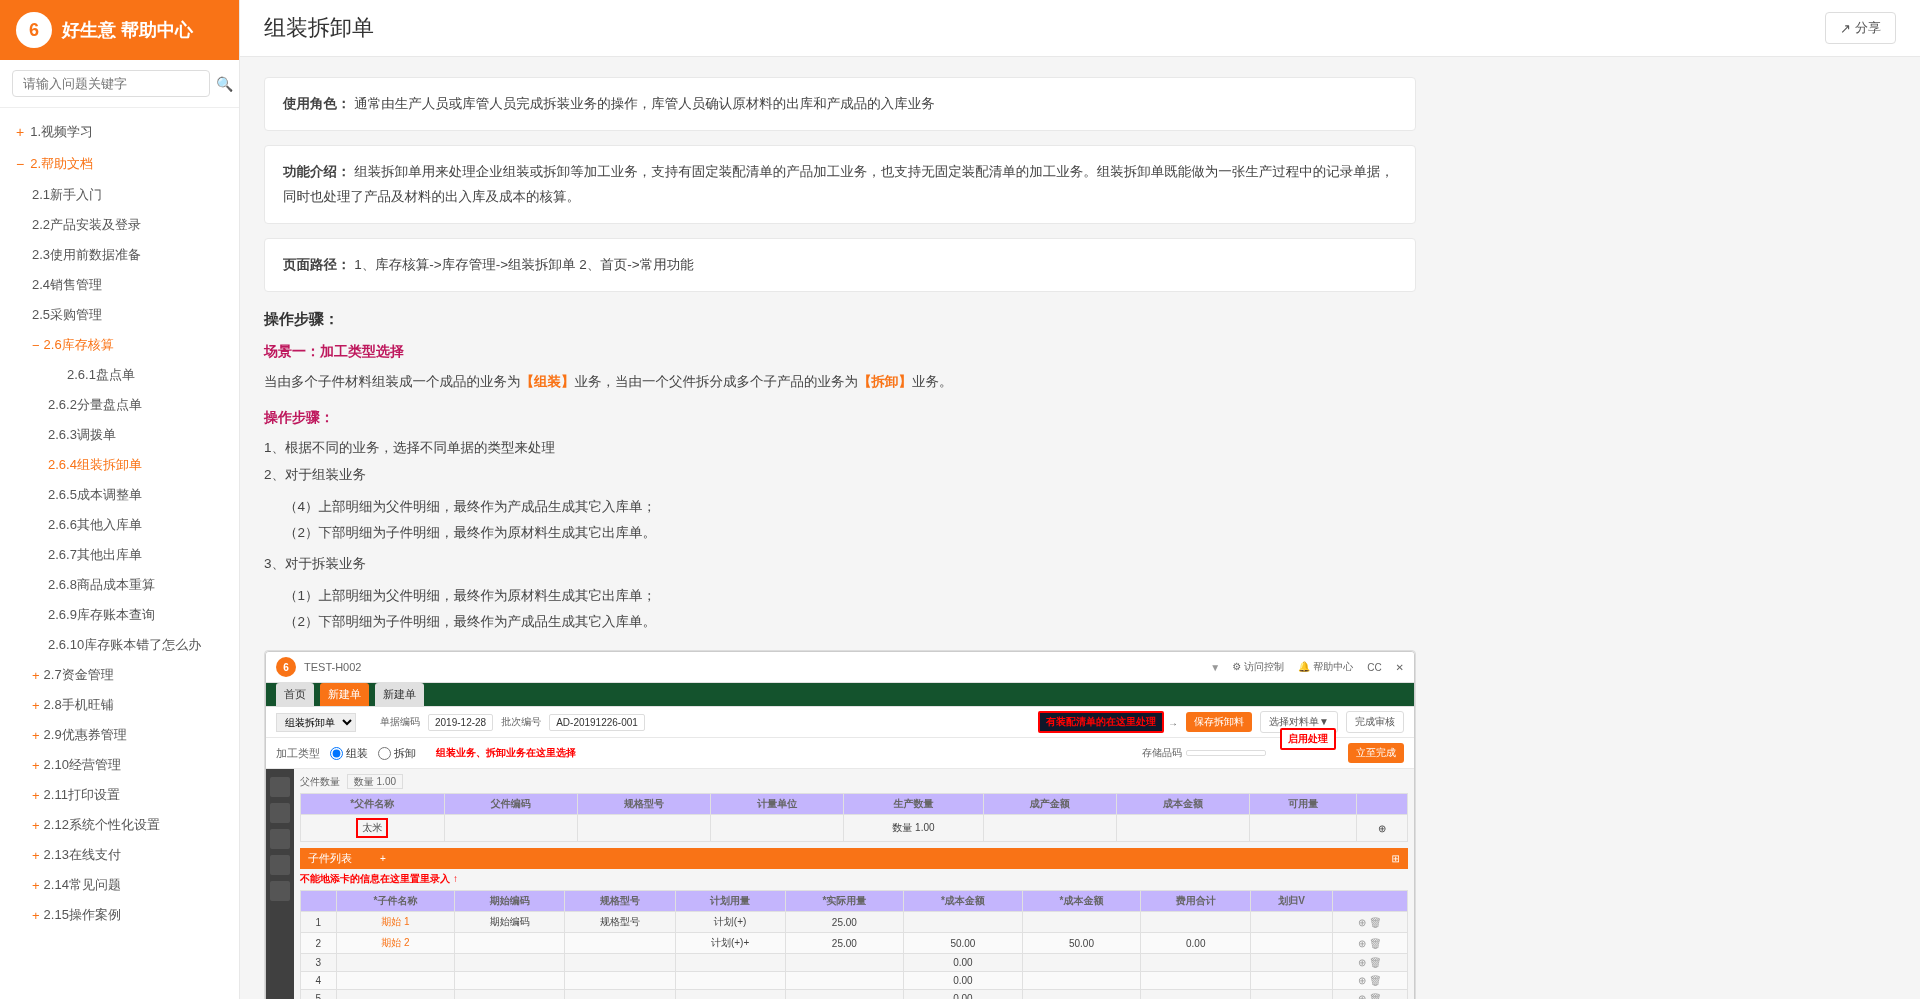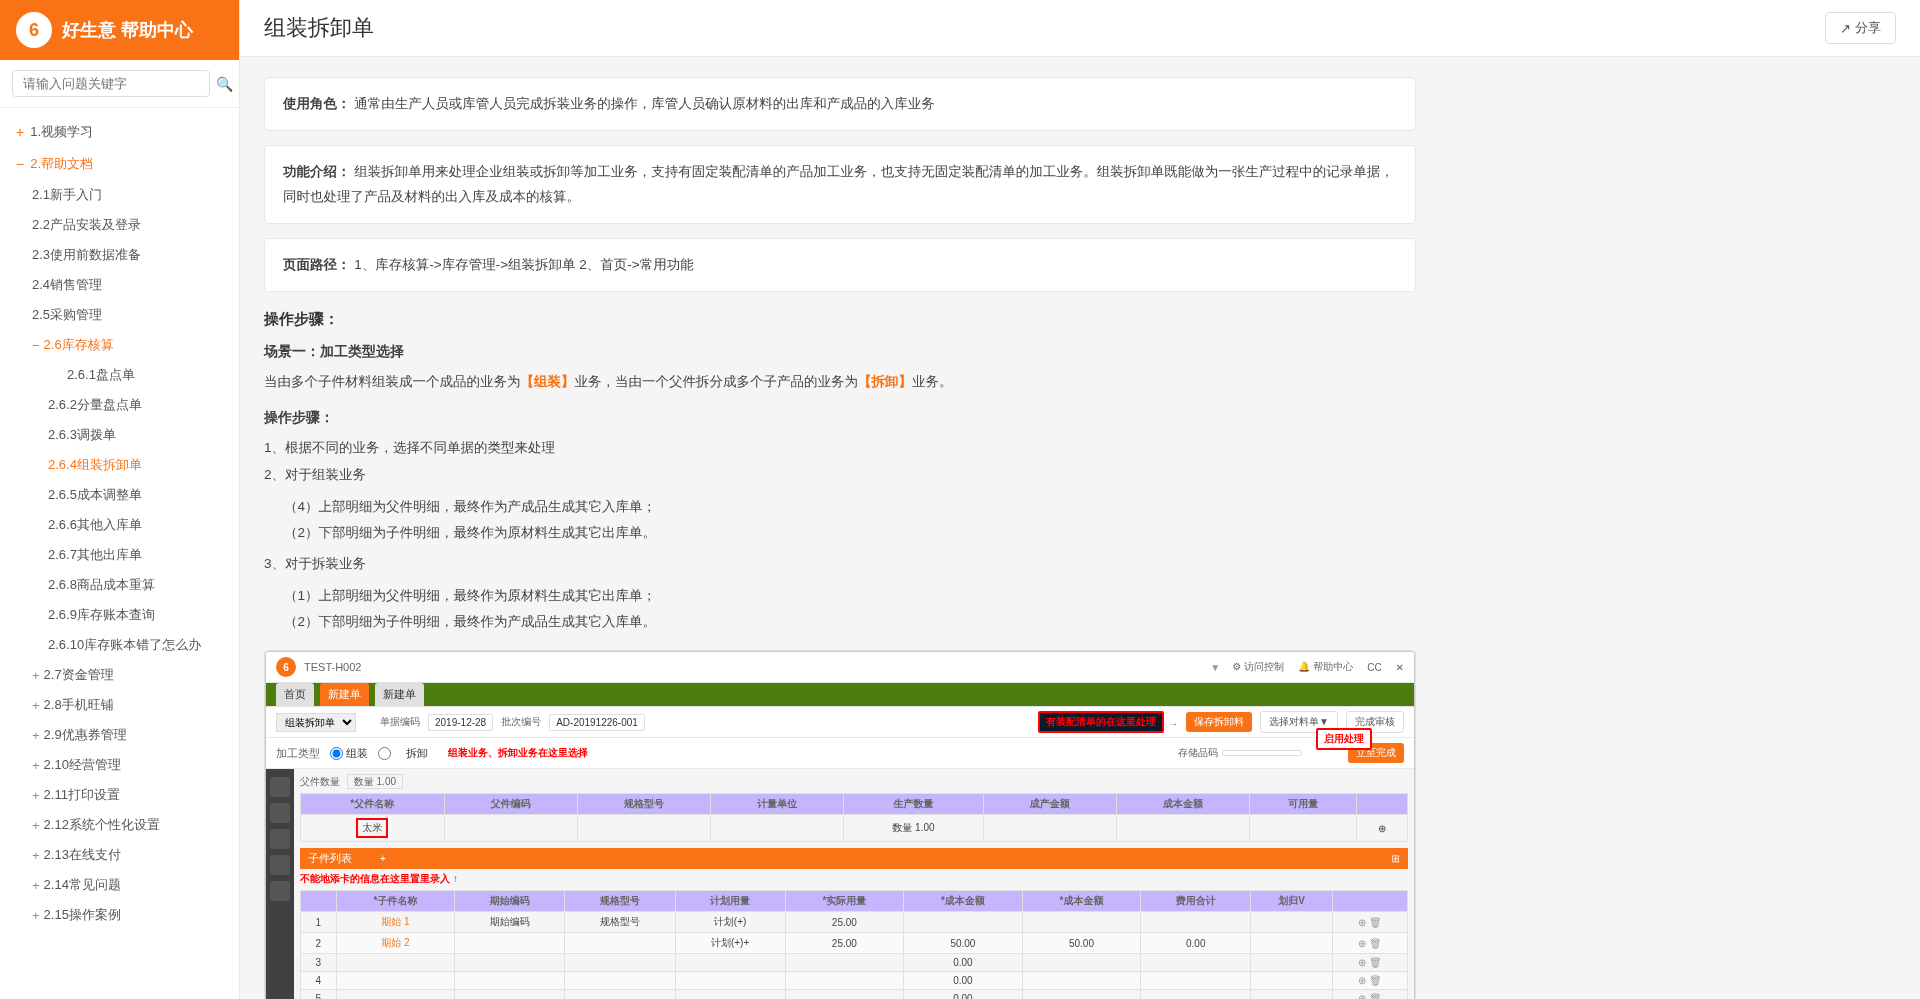--- a/index.html
+++ b/index.html
@@ -92,21 +92,21 @@
       font-size: 13.5px;
       color: #444;
     }
 
     .section-title {
       font-size: 15px; font-weight: bold; color: #333;
       margin: 18px 0 10px 0;
     }
 
     .sub-section {
-      font-size: 14px; font-weight: bold; color: #404040;
+      font-size: 14px; font-weight: bold; color: #be185d;
       margin: 14px 0 8px 0;
     }
 
     .content-text {
       font-size: 13.5px; color: #444; line-height: 1.9;
       margin-bottom: 6px;
     }
 
     .highlight { color: #f97316; }
     .bold { font-weight: bold; }
@@ -376,21 +376,21 @@
           <span style="background:#f97316;width:20px;height:20px;border-radius:50%;display:inline-flex;align-items:center;justify-content:center;color:#fff;font-size:10px;font-weight:bold;">6</span>
           <span>TEST-H002</span>
           <span style="flex:1;"></span>
           <span style="font-size:10px;color:#999;">▼</span>
           <span style="margin-left:4px;font-size:10px;">⚙ 访问控制</span>
           <span style="margin-left:6px;font-size:10px;">🔔 帮助中心</span>
           <span style="margin-left:6px;font-size:10px;">CC</span>
           <span style="margin-left:6px;font-size:10px;cursor:pointer;">✕</span>
         </div>
 
-        <div style="background:#4d7c0f; border-bottom:1px solid #e0e0e0; padding:0 10px; display:flex; align-items:center; gap:6px; font-size:11px;">
+        <div style="background:#14532d; border-bottom:1px solid #e0e0e0; padding:0 10px; display:flex; align-items:center; gap:6px; font-size:11px;">
           <span style="padding:4px 8px; background:#e0e0e0; border-radius:3px 3px 0 0; cursor:pointer;">首页</span>
           <span style="padding:4px 8px; background:#f97316; color:#fff; border-radius:3px 3px 0 0; cursor:pointer;">新建单</span>
           <span style="padding:4px 8px; background:#e0e0e0; border-radius:3px 3px 0 0; cursor:pointer;">新建单</span>
         </div>
 
         <div class="fake-app-toolbar">
           <select style="font-size:10px;border:1px solid #ddd;padding:2px 4px;">
             <option>组装拆卸单</option>
           </select>
           <span style="width:8px;"></span>
@@ -408,33 +408,33 @@
           <button class="fake-btn-white">选择对料单▼</button>
           <button class="fake-btn-white">完成审核</button>
         </div>
 
         <div style="background:#fff;border-bottom:1px solid #e8e8e8;padding:5px 10px;display:flex;align-items:center;gap:10px;font-size:11px;position:relative;">
           <span style="color:#666;">加工类型</span>
           <label style="display:flex;align-items:center;gap:3px;cursor:pointer;">
             <input type="radio" name="type" value="assemble" checked="" style="">
             <span>组装</span>
           </label>
-          <label style="display:flex;align-items:center;gap:15px;cursor:pointer;">
+          <label style="display:flex;align-items:center;gap:3px;cursor:pointer;">
             <input type="radio" name="type" value="disassemble" style="">
             <span>拆卸</span>
           </label>
           <span style="margin-left:10px;font-size:10px;color:#f00;font-weight:bold;">组装业务、拆卸业务在这里选择</span>
           <span style="flex:1;"></span>
 
           <div style="position:relative;display:inline-flex;align-items:center;gap:4px;">
             <span style="font-size:10px;color:#666;">存储品码</span>
             <span class="fake-input" style="min-width:80px;"></span>
             <div style="background:#fff;border:2px solid #f00;padding:2px 6px;font-size:10px;color:#f00;font-weight:bold;border-radius:2px;position:absolute;right:-70px;top:-18px;">启用处理</div>
           </div>
-          <button class="fake-btn-orange" style="margin-left:36px;">立至完成</button>
+          <button class="fake-btn-orange" style="margin-left:72px;">立至完成</button>
         </div>
 
         <div class="fake-content">
 
           <div class="fake-sidebar-mini">
             <div class="fake-sidebar-mini-item"></div>
             <div class="fake-sidebar-mini-item"></div>
             <div class="fake-sidebar-mini-item"></div>
             <div class="fake-sidebar-mini-item"></div>
             <div class="fake-sidebar-mini-item"></div>

